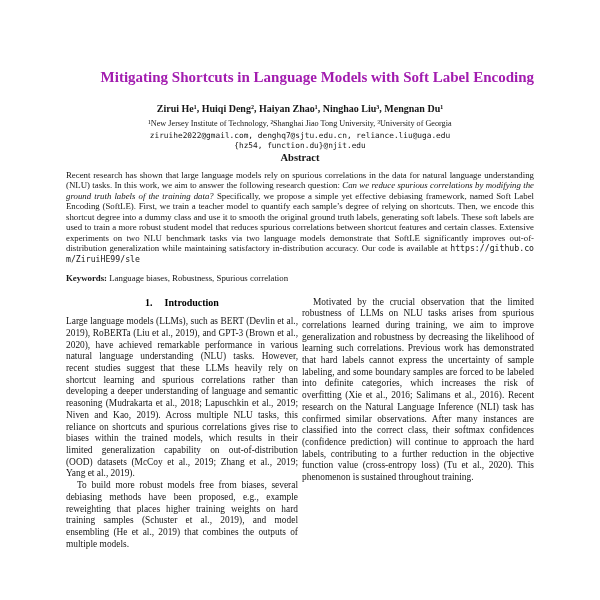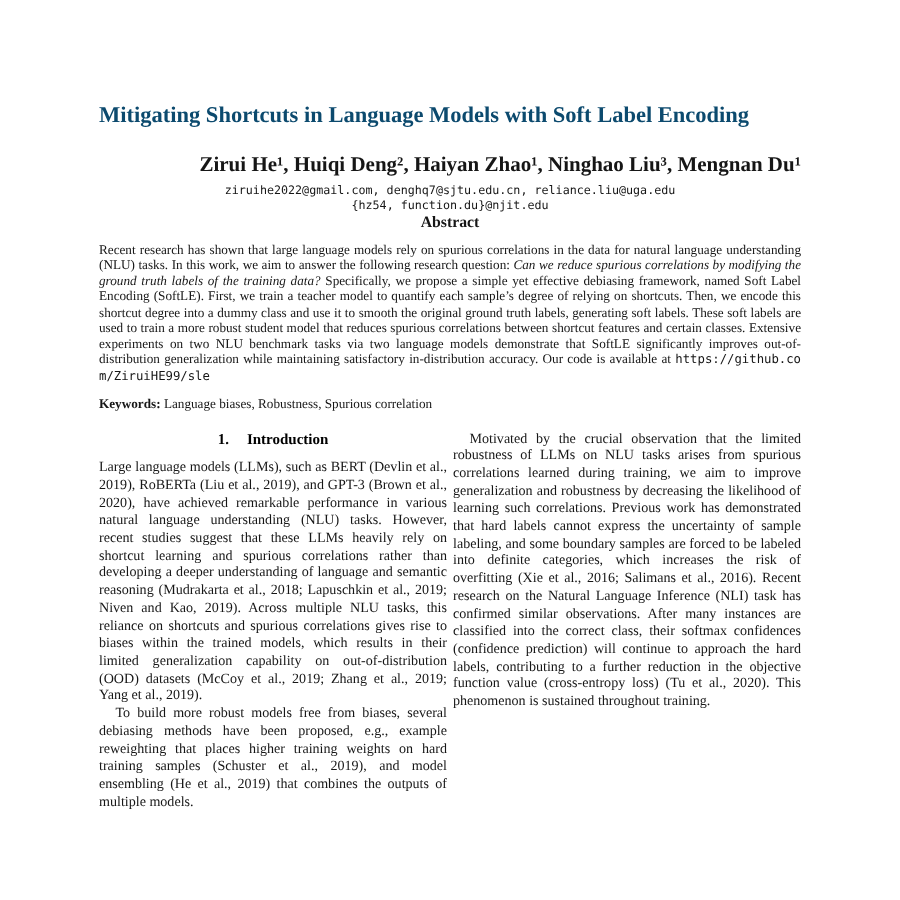--- a/index.html
+++ b/index.html
@@ -14,29 +14,29 @@
     height: 600px;
     padding: 68px 66px 0 66px;
     font-family: "Liberation Serif", serif;
     color: #161616;
     background: #ffffff;
     overflow: hidden;
   }
   .title {
     font-size: 15px;
     font-weight: bold;
-    text-align: left;
+    text-align: right;
     line-height: 1.2;
-    color: #0c4a6e;
+    color: #a21caf;
   }
   .authors {
     margin-top: 17px;
-    font-size: 14px;
+    font-size: 10px;
     font-weight: bold;
-    text-align: right;
+    text-align: center;
   }
   .affils {
     margin-top: 5px;
     font-size: 8.2px;
     text-align: center;
   }
   .emails {
     font-size: 7.8px;
     font-family: "DejaVu Sans Mono", monospace;
     text-align: center;
@@ -87,20 +87,21 @@
 </style>
 </head>
 <body>
 
 <div class="page">
 
   <h1 class="title">Mitigating Shortcuts in Language Models with Soft Label Encoding</h1>
 
   <div class="authors">Zirui He¹, Huiqi Deng², Haiyan Zhao¹, Ninghao Liu³, Mengnan Du¹</div>
 
+  <div class="affils">¹New Jersey Institute of Technology, ²Shanghai Jiao Tong University, ³University of Georgia</div>
 
   <div class="emails first">ziruihe2022@gmail.com, denghq7@sjtu.edu.cn, reliance.liu@uga.edu</div>
   <div class="emails">{hz54, function.du}@njit.edu</div>
 
   <div class="abstract-heading">Abstract</div>
 
   <p class="abstract"><span>Recent research has shown that large language models rely on spurious correlations in the data for natural language understanding (NLU) tasks. In this work, we aim to answer the following research question:</span>
 <span class="italic">Can we reduce spurious correlations by modifying the ground truth labels of the training data?</span>
 <span>Specifically, we propose a simple yet effective debiasing framework, named Soft Label Encoding (SoftLE). First, we train a teacher model to quantify each sample’s degree of relying on shortcuts. Then, we encode this shortcut degree into a dummy class and use it to smooth the original ground truth labels, generating soft labels. These soft labels are used to train a more robust student model that reduces spurious correlations between shortcut features and certain classes. Extensive experiments on two NLU benchmark tasks via two language models demonstrate that SoftLE significantly improves out-of-distribution generalization while maintaining satisfactory in-distribution accuracy. Our code is available at</span>
 <span class="mono url">https://github.com/ZiruiHE99/sle</span></p>

